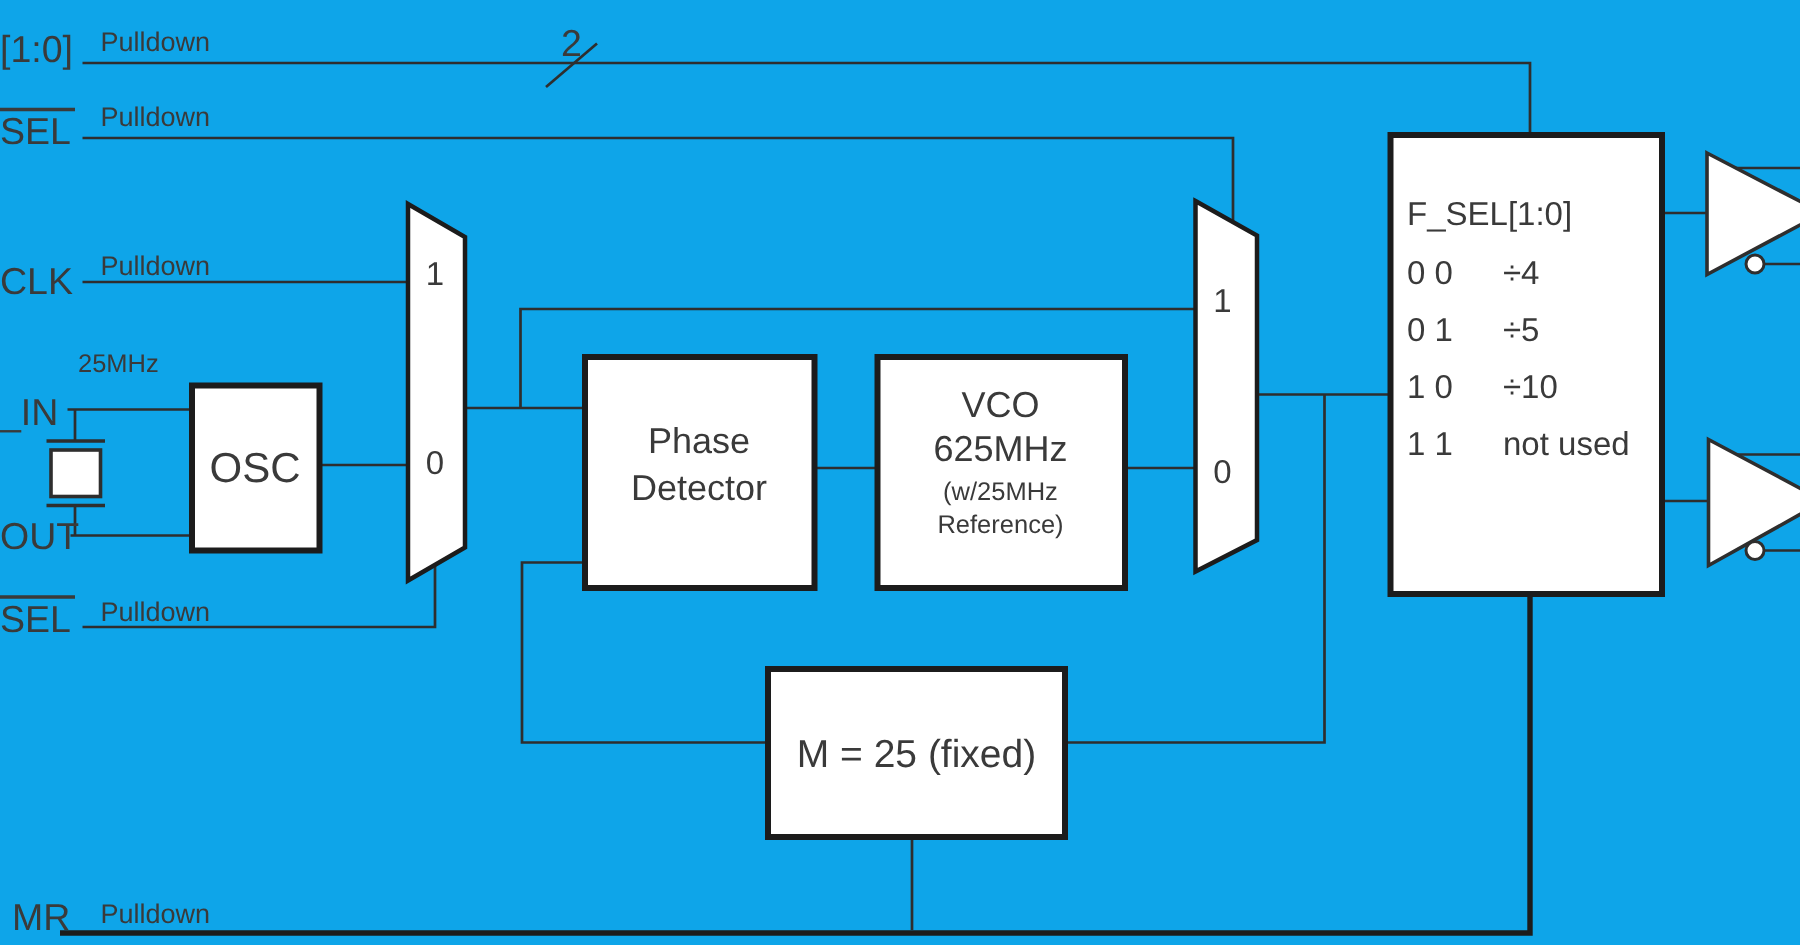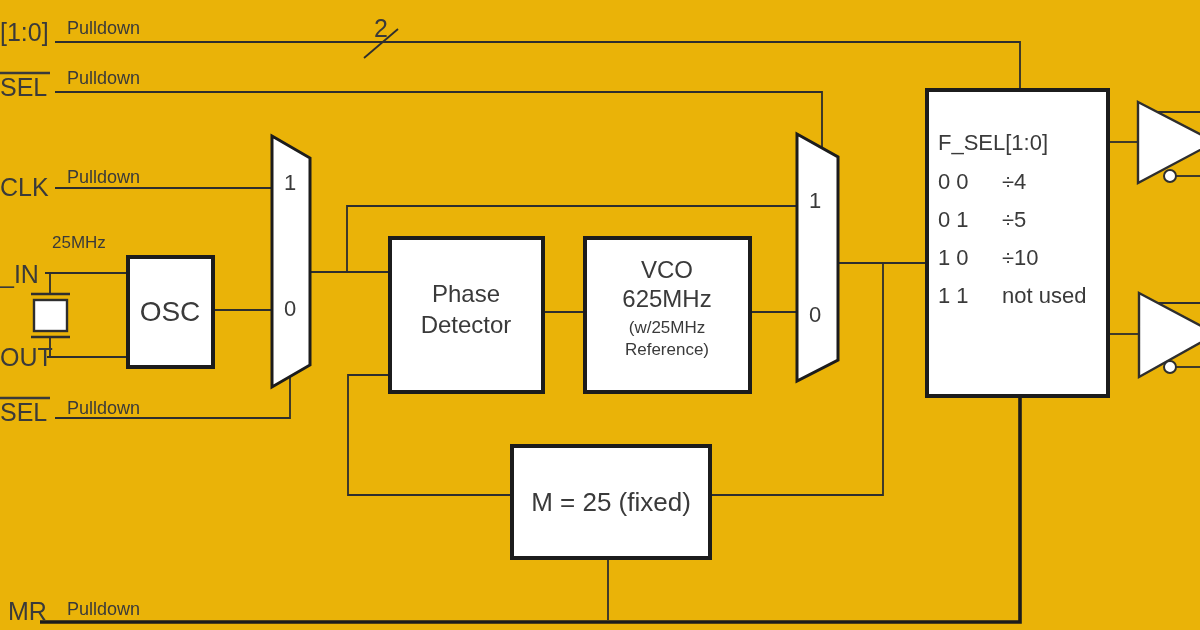--- a/index.html
+++ b/index.html
@@ -1,16 +1,16 @@
 <!DOCTYPE html>
 <html><head>
 <meta charset="utf-8">
 <style>
   html,body{margin:0;padding:0;background:#ffffff;}
-  .stage{position:relative;width:1200px;height:630px;background:#eab308;overflow:hidden;
+  .stage{position:relative;width:1200px;height:630px;background:#0ea5e9;overflow:hidden;
          font-family:"Liberation Sans", sans-serif;}
   svg{display:block}
   text{fill:#3a3a3a;font-family:"Liberation Sans", sans-serif;}
   .wire{stroke:#2e2e2e;stroke-width:1.8;fill:none;}
   .wire-thick{stroke:#1c1c1c;stroke-width:3.6;fill:none;}
   .block{stroke:#1c1c1c;stroke-width:4;fill:#ffffff;}
   .mux{stroke:#1c1c1c;stroke-width:3;fill:#ffffff;}
   .buf{stroke:#2e2e2e;stroke-width:2.4;fill:#ffffff;}
   .bubble{stroke:#2e2e2e;stroke-width:2;fill:#ffffff;}
   .plate{stroke:#2e2e2e;stroke-width:2.4;fill:none;}

